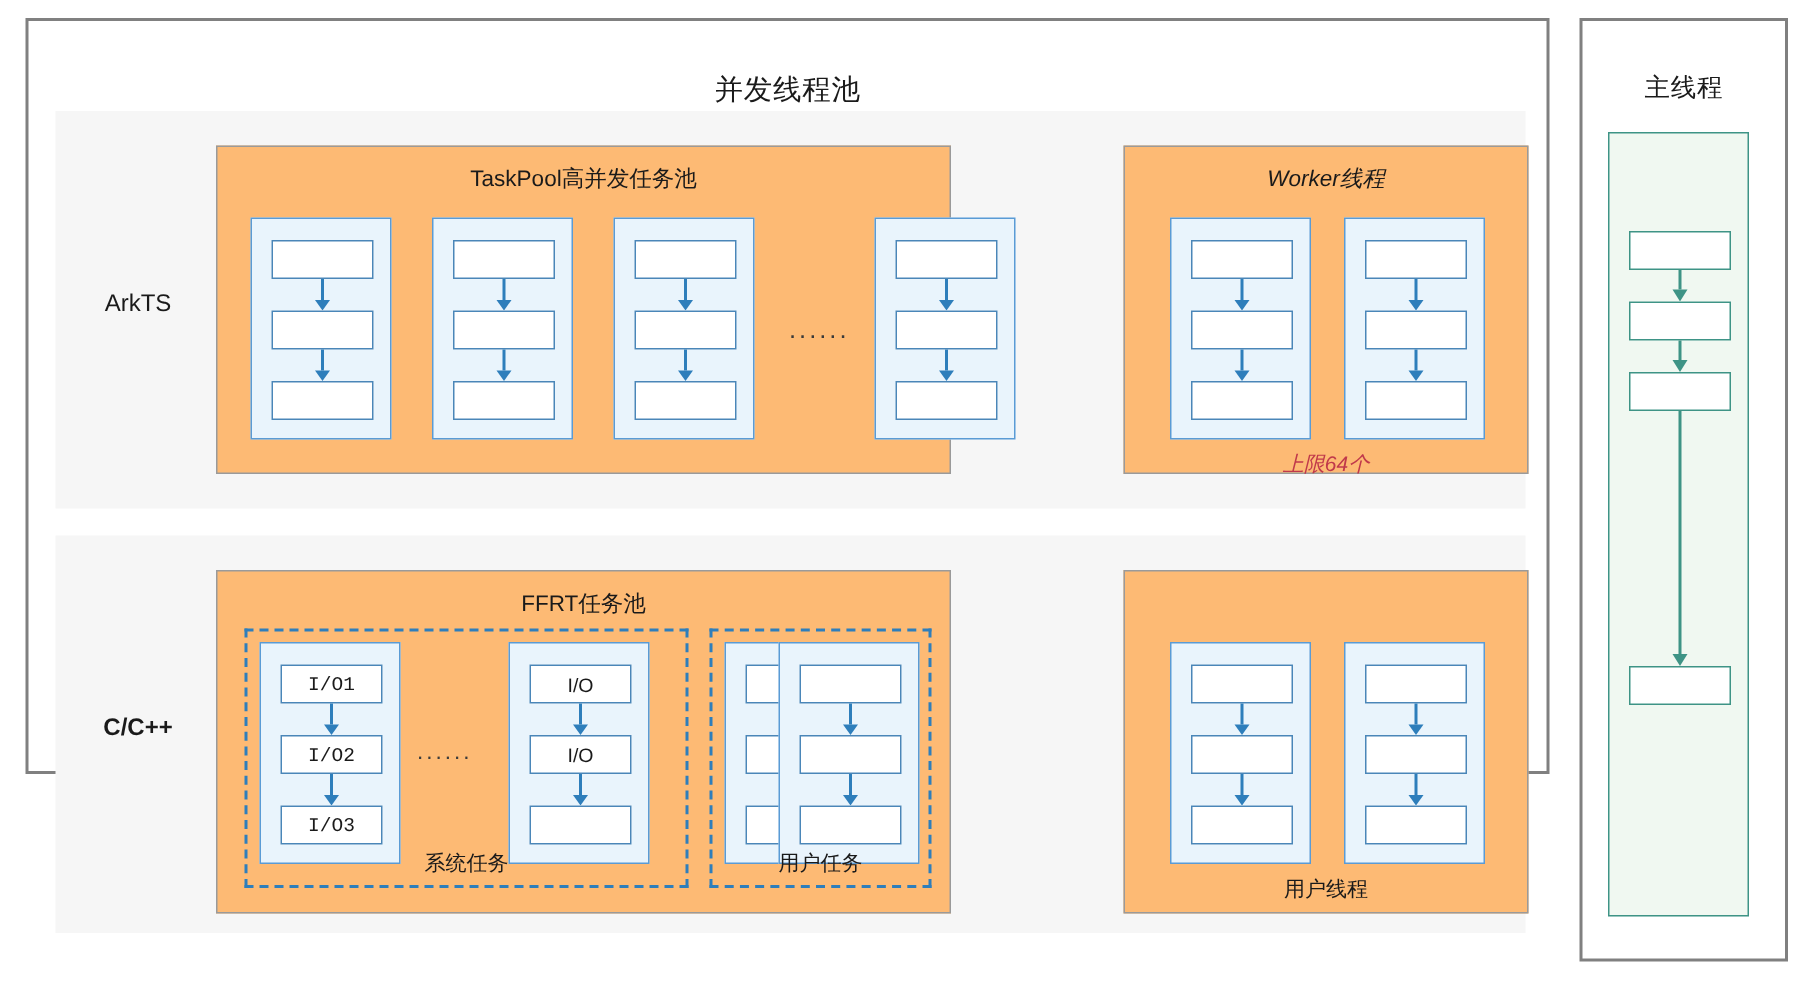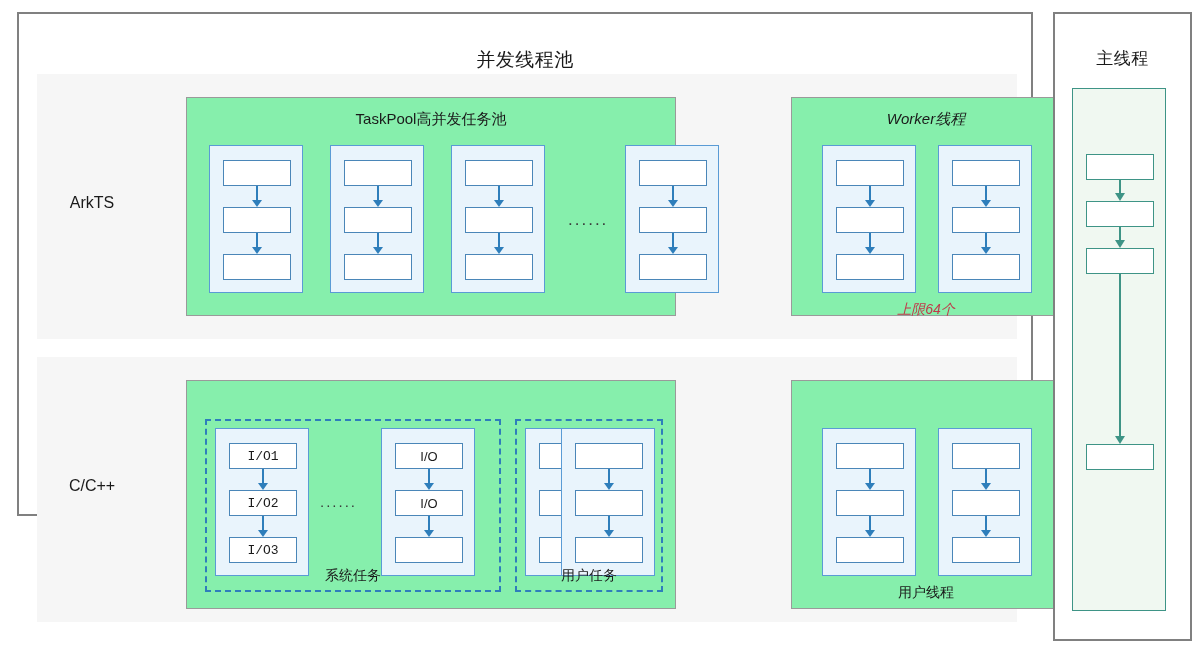--- a/index.html
+++ b/index.html
@@ -53,29 +53,28 @@
   .lang-label {
     position: absolute;
     left: 12px;
     width: 86px;
     text-align: center;
     font-size: 16px;
     color: #1a1a1a;
     white-space: nowrap;
   }
   #band-arkts .lang-label { top: 120px; }
-  #band-cpp   .lang-label { top: 120px; }
+  #band-cpp   .lang-label { top: 120px; font-weight: bold; }
 
   
   .group-box {
     position: absolute;
     border: 1px solid #9a9a9a;
-    background: #86efac;
-    box-sizing: border-box;
-    margin-left: 42px;
+    background: #fdba74;
+    box-sizing: border-box;
   }
   #grp-taskpool { left: 107px; top: 23px; width: 490px; height: 219px; }
   #grp-worker   { left: 712px; top: 23px; width: 270px; height: 219px; font-style: italic; }
   #grp-ffrt     { left: 107px; top: 23px; width: 490px; height: 229px; }
   #grp-pthread  { left: 712px; top: 23px; width: 270px; height: 229px; }
 
   .group-title {
     position: absolute;
     left: 0; right: 0;
     top: 12px;
@@ -287,20 +286,21 @@
         </div>
 
         <div class="note-red" style="top:203px;">上限64个</div>
       </div>
     </div>
 
     <div id="band-cpp" class="lang-band">
       <div class="lang-label">C/C++</div>
 
       <div id="grp-ffrt" class="group-box">
+        <div class="group-title">FFRT任务池</div>
 
         <div class="dashed-box" style="left:18px; top:38px; width:296px; height:173px;"></div>
 
         <div class="dashed-box" style="left:328px; top:38px; width:148px; height:173px;"></div>
 
         <div class="thread-col" style="left:28px; top:47px; width:94px; height:148px;font-family:Liberation Mono, monospace;">
           <div class="task-box" style="left:13px; top:14px; width:68px; height:26px;">I/O1</div>
           <div class="arrow" style="left:42px; top:40px; height:21px;">
             <div class="shaft" style="height:14px;"></div>
               <div class="head" style="top:14px;"></div>

